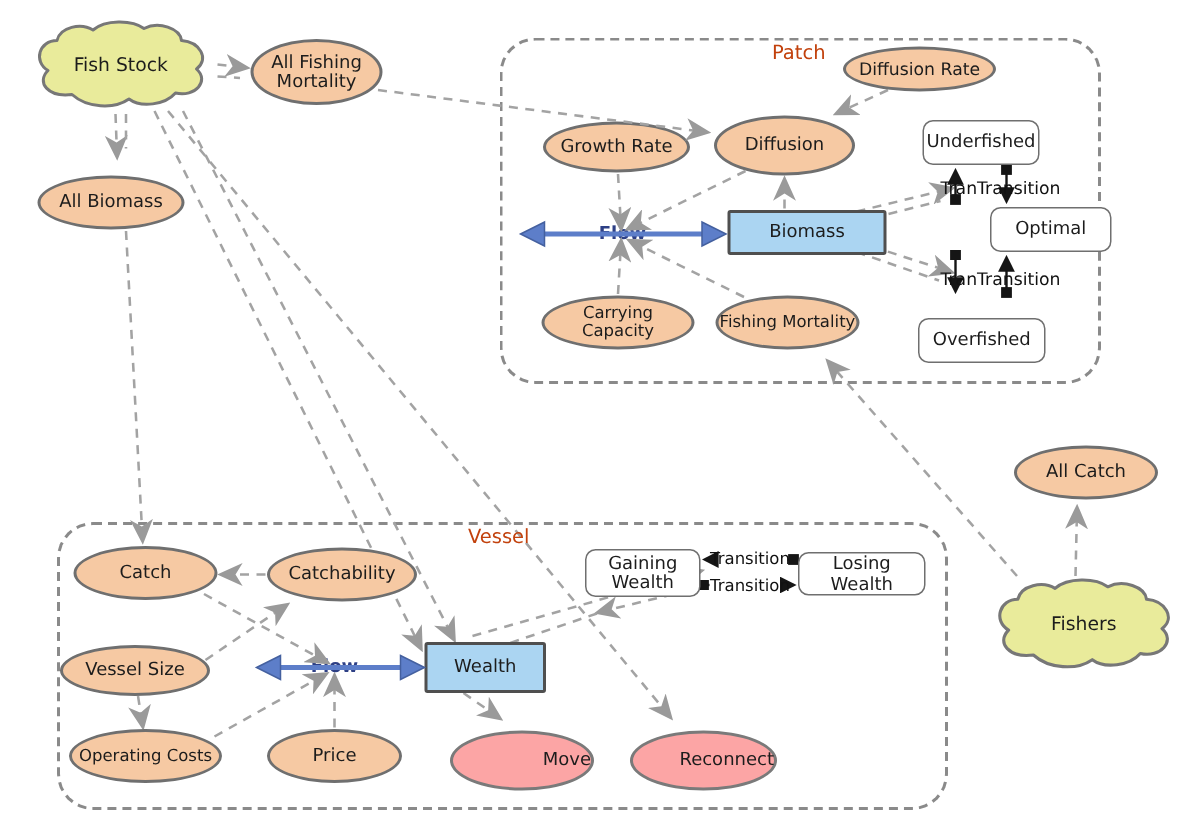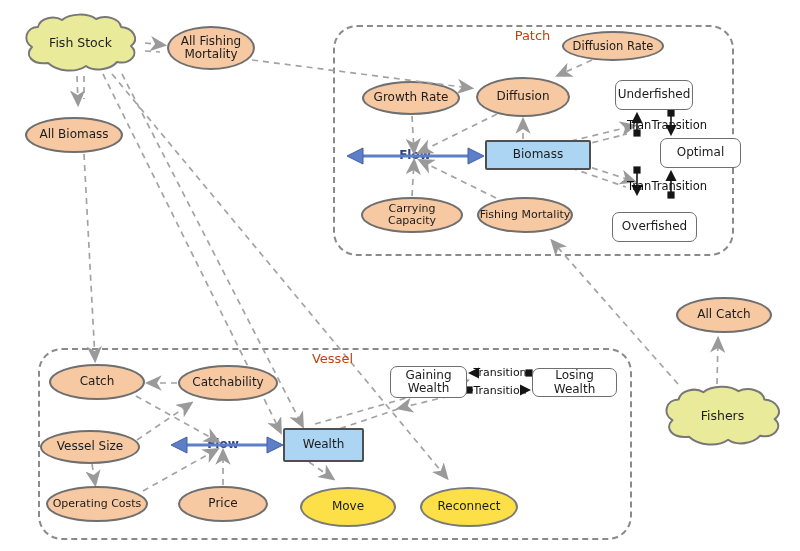--- a/index.html
+++ b/index.html
@@ -17,21 +17,21 @@
   .node{
     position:absolute;display:flex;align-items:center;justify-content:center;
     text-align:center;box-sizing:border-box;
   }
   .lbl{white-space:pre-line;line-height:1.12;font-size:12px;color:#1c1c1c;}
   .ellipse{border-radius:50%;}
   .orange{background:#f6c9a3;border:2px solid #6f6f6f;}
   .cloud{background:transparent;border:none;}
   .cloud svg{position:absolute;left:0;top:0;width:100%;height:100%;}
   .cloud .lbl{position:relative;z-index:2;}
-  .white-ellipse{background:#fde047;border:2px solid #7a7a7a;border-radius:50%;}
+  .white-ellipse{background:#fca5a5;border:2px solid #7a7a7a;border-radius:50%;justify-content:flex-end;}
   .stock{background:#abd5f2;border:2px solid #4f4f4f;border-radius:2px;}
   .state{background:#ffffff;border:1.6px solid #6f6f6f;border-radius:7px;}
   .flow-label{
     position:absolute;font-size:12px;font-weight:bold;color:#2d3f85;text-align:center;z-index:6;
   }
   .trans-label{
     position:absolute;font-size:11.5px;color:#111;text-align:center;white-space:nowrap;z-index:5;
   }
   .top-z{z-index:7;}
   .base-z{z-index:1;}

